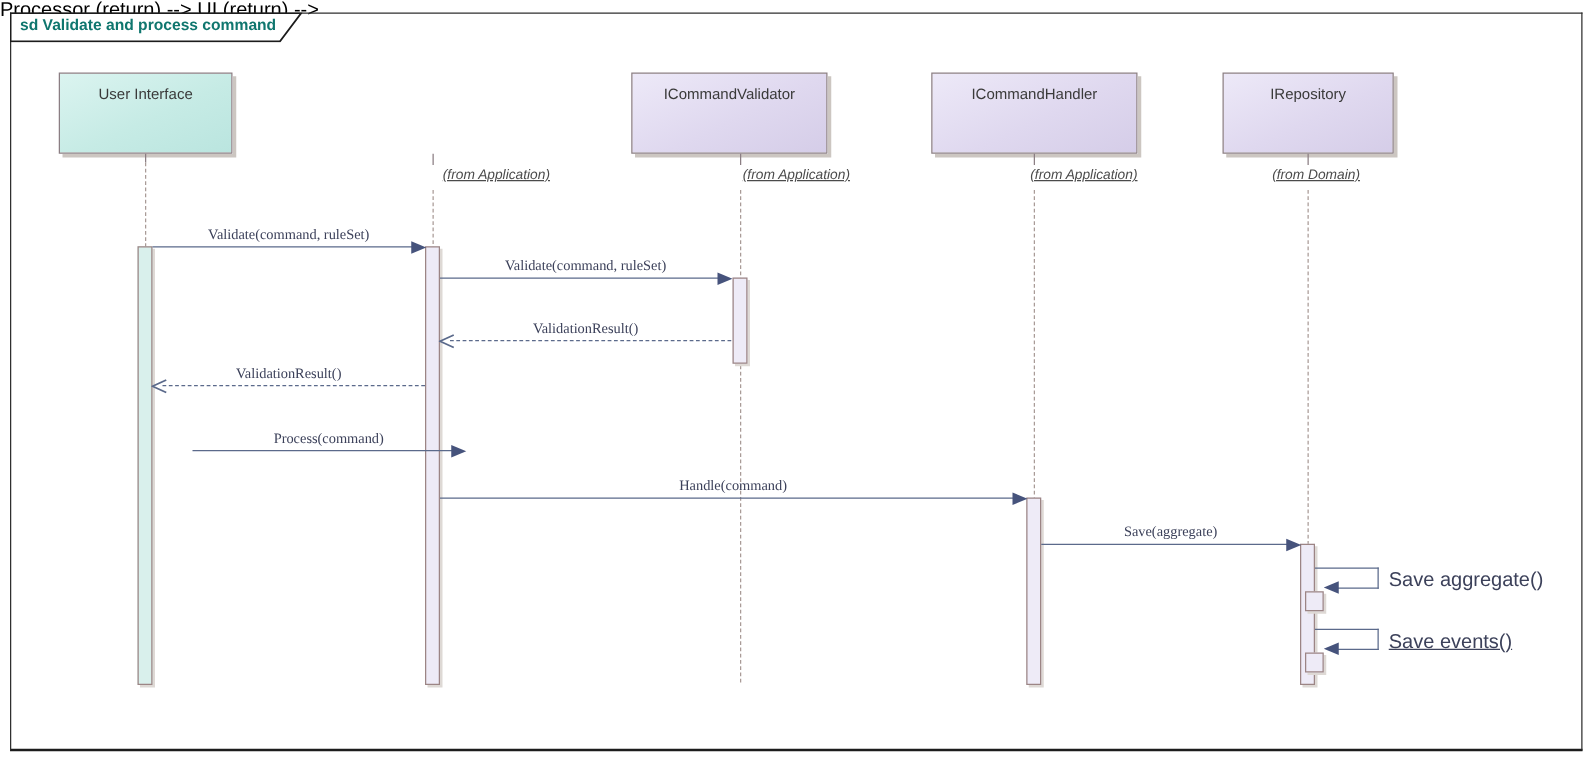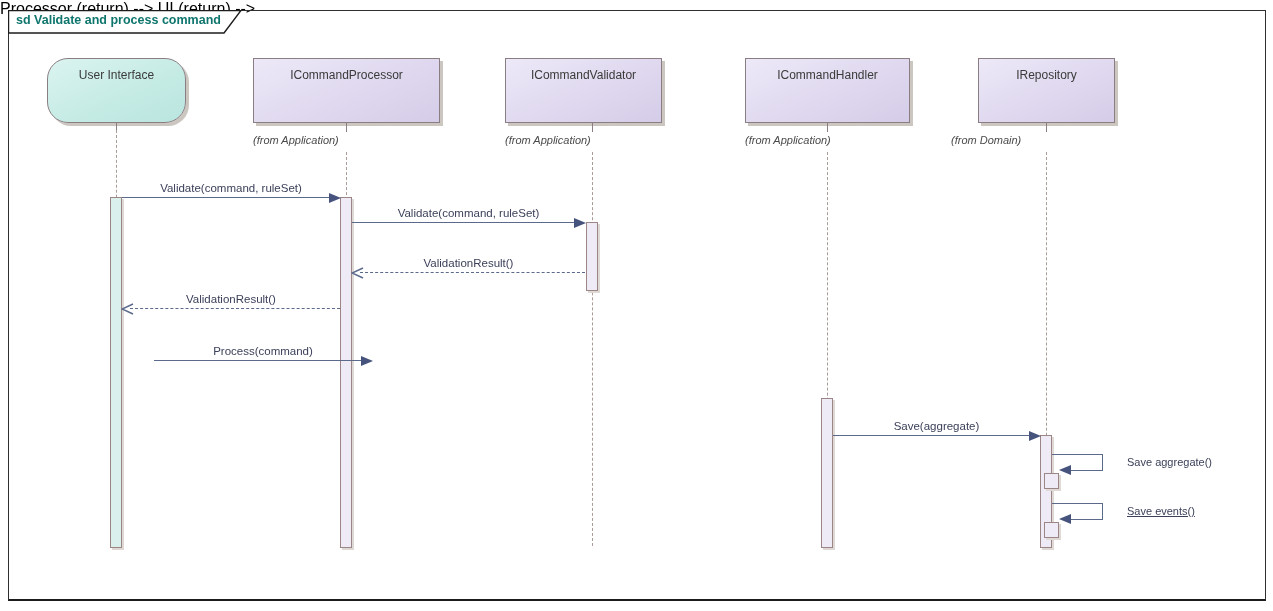--- a/index.html
+++ b/index.html
@@ -13,68 +13,65 @@
   .frame-title{position:absolute;left:16px;top:13px;font-size:12.5px;font-weight:bold;color:#0f766e;white-space:nowrap;}
 
   
   .box{position:absolute;top:58px;height:65px;border:1px solid #8b7e83;
        box-shadow:3px 3px 0 #ccc6c1;box-sizing:border-box;
        display:flex;justify-content:center;align-items:flex-start;padding-top:9px;
        font-size:12px;color:#3a3a3a;}
   .box.teal{background:linear-gradient(155deg,#dbf4f0 0%,#c6ebe5 55%,#bae5df 100%);}
   .box.lav{background:linear-gradient(155deg,#ede9f8 0%,#dfd8ef 55%,#d5cde8 100%);}
 
-  .from-label{position:absolute;top:134px;font-size:11px;font-style:italic;color:#4b4b4b;text-align:left;white-space:nowrap;}
+  .from-label{position:absolute;top:134px;font-size:11px;font-style:italic;color:#4b4b4b;text-align:right;white-space:nowrap;text-decoration:underline;}
 
   .tick{position:absolute;width:0;border-left:1px solid #8b7e83;}
   .lifeline{position:absolute;width:0;border-left:1px dashed #a99b97;}
 
   
   .act{position:absolute;width:12px;box-sizing:border-box;border:1px solid #9c8585;
        box-shadow:2px 2px 0 #ded9d5;}
   .act.teal{background:#d9f0ec;}
   .act.lav{background:#eeebf7;}
   .act.small{width:15px;height:16px;}
 
   
   .msg{position:absolute;height:18px;font-size:11.5px;color:#3c415a;}
-  .msg .lbl{position:absolute;left:0;right:0;bottom:4px;text-align:center;white-space:nowrap;background:transparent;}
+  .msg .lbl{position:absolute;left:0;right:0;bottom:4px;text-align:center;white-space:nowrap;background:transparent;font-family:Liberation Serif, serif;}
   .line{position:absolute;bottom:0;height:0;border-top:1.5px solid #5b6a8b;}
   .line.dashed{border-top:1.4px dashed #5b6a8b;}
   .arrow-right{position:absolute;right:-1px;bottom:-5px;width:0;height:0;
                border-top:5px solid transparent;border-bottom:5px solid transparent;
                border-left:12px solid #46537c;}
   .chevron{position:absolute;left:-1px;bottom:-7px;}
 
   
   .sline{position:absolute;height:0;border-top:1.5px solid #5b6a8b;}
   .svert{position:absolute;width:0;border-left:1.5px solid #5b6a8b;}
   .arrow-left{position:absolute;width:0;height:0;
               border-top:5px solid transparent;border-bottom:5px solid transparent;
               border-right:12px solid #46537c;}
-  .self-lbl{position:absolute;font-size:11px;color:#3c415a;white-space:nowrap;margin-left:16px;}
+  .self-lbl{position:absolute;font-size:16px;color:#3c415a;white-space:nowrap;}
 </style>
 </head>
 <body>
 
 <div id="stage">
 
   
   <div class="frame"></div>
   <svg class="frame-tab" width="234" height="24" viewBox="0 0 234 24">
     <path d="M0.5,0.5 H233 L216,23 H0.5 Z" fill="#ffffff" stroke="#1c1c1c" stroke-width="1.4"></path>
   </svg>
   <div class="frame-title">sd Validate and process command</div>
 
   
-  <div class="box teal" style="left:47px;width:139px;border-radius:21px;">
+  <div class="box teal" style="left:47px;width:139px;">
     <span>User Interface</span>
-  </div>
-  <div class="box lav" style="left:253px;width:187px;">
-    <span>ICommandProcessor</span>
   </div>
   <div class="box lav" style="left:505px;width:157px;">
     <span>ICommandValidator</span>
   </div>
   <div class="box lav" style="left:745px;width:165px;">
     <span>ICommandHandler</span>
   </div>
   <div class="box lav" style="left:978px;width:137px;">
     <span>IRepository</span>
   </div>
@@ -141,20 +138,25 @@
   </div>
 
   
   <div class="msg" style="left:122px;top:343px;width:218px;margin-left:32px;">
     <div class="lbl">Process(command)</div>
     <div class="line" style="left:0;right:9px;"></div>
     <div class="arrow-right"></div>
   </div>
 
   
+  <div class="msg" style="left:352px;top:381px;width:469px;">
+    <div class="lbl">Handle(command)</div>
+    <div class="line" style="left:0;right:9px;"></div>
+    <div class="arrow-right"></div>
+  </div>
 
   
   <div class="msg" style="left:833px;top:418px;width:207px;">
     <div class="lbl">Save(aggregate)</div>
     <div class="line" style="left:0;right:9px;"></div>
     <div class="arrow-right"></div>
   </div>
 
   
   <div>

